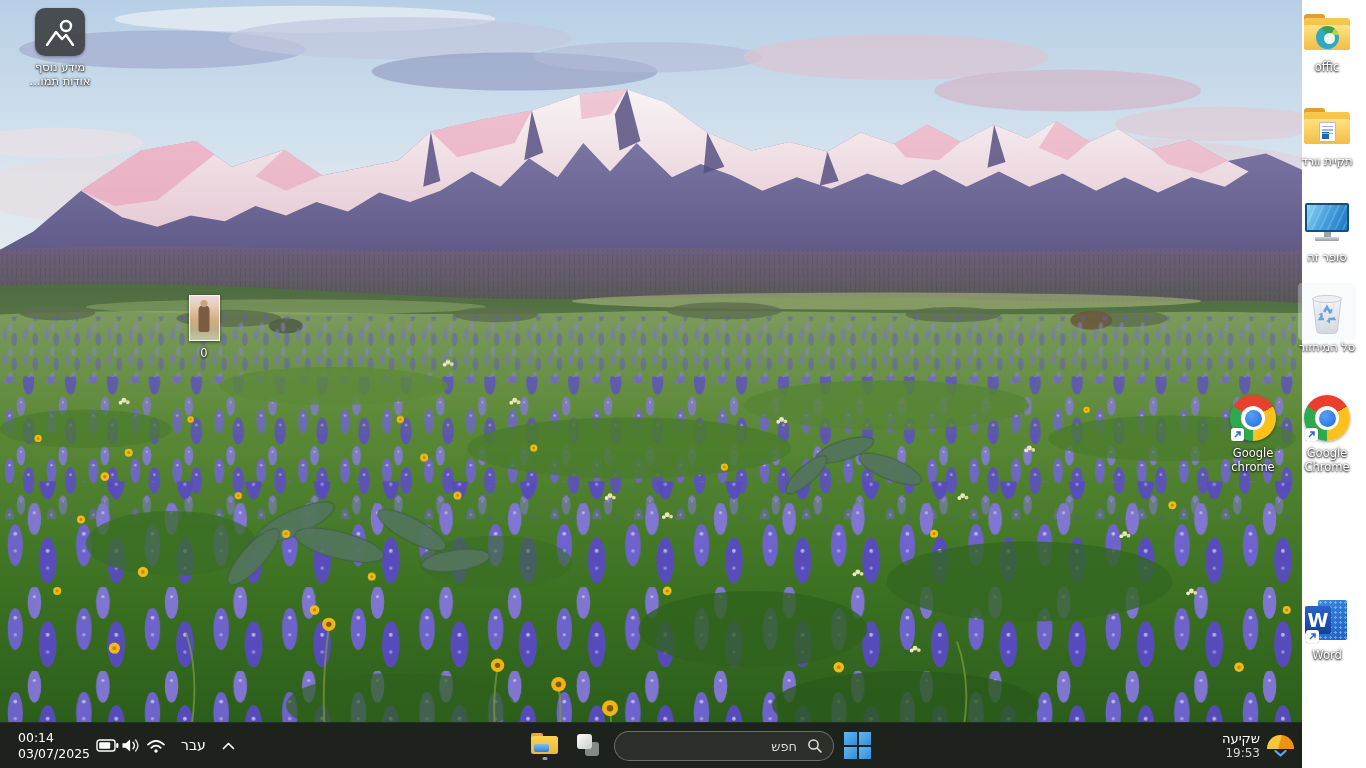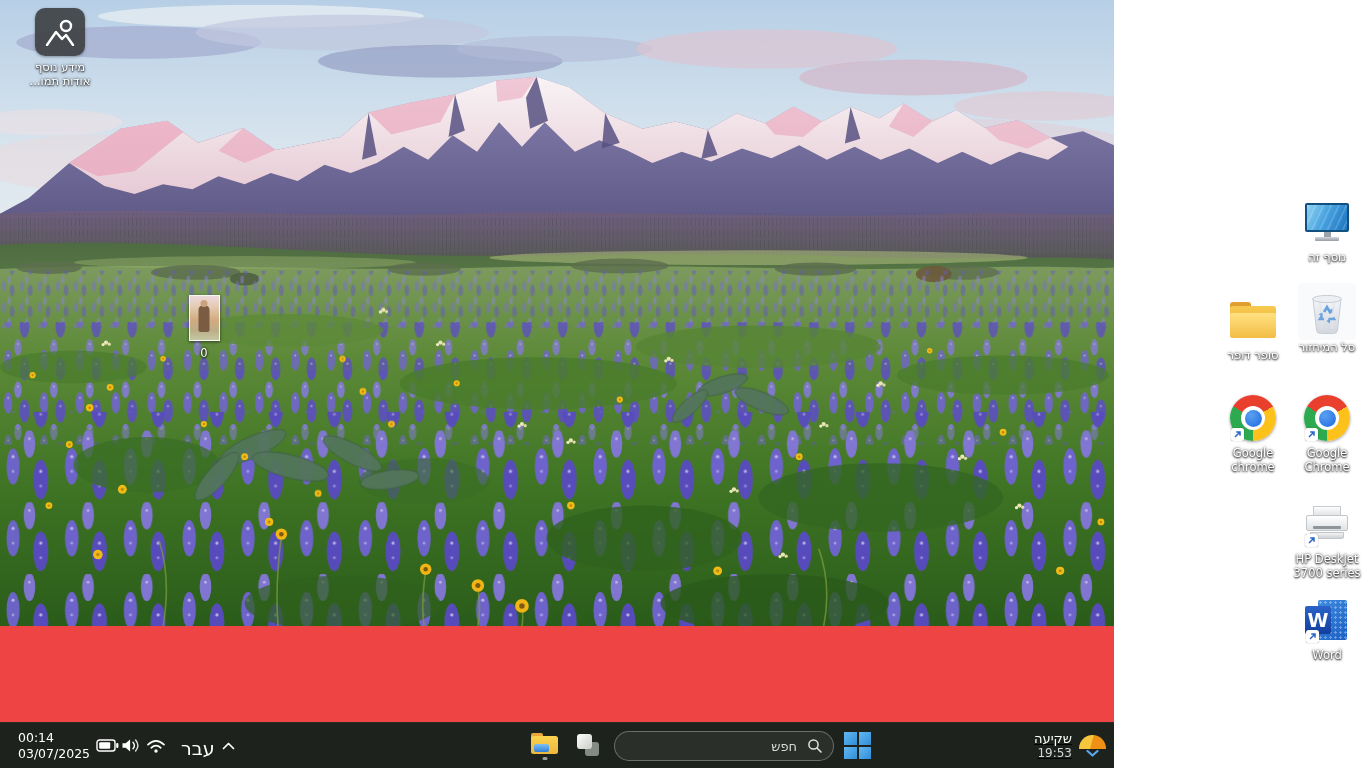--- a/index.html
+++ b/index.html
@@ -1,17 +1,17 @@
 <!DOCTYPE html>
 <html><head>
 <meta charset="utf-8">
 <style>
   * { margin:0; padding:0; box-sizing:border-box; }
   html,body { width:1366px; height:768px; overflow:hidden; font-family:"DejaVu Sans","Liberation Sans",sans-serif; }
-  #desktop { position:relative; width:1114px; height:768px; background:#ef4444; }
+  #desktop { position:relative; width:1302px; height:768px; background:#ef4444; }
   #wallpaper { position:absolute; inset:0; }
 
   
   .cell { position:absolute; width:76px; display:flex; flex-direction:column; align-items:center; cursor:default; }
   .icon-box { height:48px; display:flex; align-items:center; justify-content:center; position:relative; }
   .dlabel { margin-top:4px; font-size:11.5px; color:#fff; text-align:center; line-height:1.22;
             white-space:pre-line; text-shadow:0 1px 2px rgba(0,0,0,.95), 0 0 3px rgba(0,0,0,.8); }
   .hl { position:absolute; left:-7px; right:-7px; top:-5px; bottom:-4px; background:rgba(235,241,246,.32); border-radius:4px; }
 
   
@@ -77,39 +77,39 @@
   .img0::before { content:''; position:absolute; left:50%; top:9px; transform:translateX(-50%);
           width:11px; height:27px; background:#7a5c42; border-radius:5px 5px 2px 2px; }
   .img0::after  { content:''; position:absolute; left:50%; top:4px; transform:translateX(-50%);
           width:7px; height:7px; border-radius:50%; background:#caa37e; }
 
   
   .taskbar { position:absolute; left:0; right:0; bottom:0; height:46px; background:#1d231c;
              border-top:1px solid rgba(255,255,255,.05); }
   .taskbar .abs { position:absolute; }
   .clock { left:18px; top:7px; color:#fff; font-size:12.5px; line-height:16px; }
-  .lang { left:181px; top:14px; color:#fff; font-size:19px; }
+  .lang { left:181px; top:14px; color:#fff; font-size:14px; }
   .tb-btn { display:flex; align-items:center; justify-content:center; border-radius:4px; }
   .exp { position:relative; width:27px; height:21px; }
   .exp .etab { position:absolute; top:0; left:0; width:12px; height:6px; background:#e8a63a; border-radius:2px 2px 0 0; }
   .exp .ebody { position:absolute; top:2.5px; left:0; right:0; bottom:0; background:linear-gradient(180deg,#fbd34e,#eeb63e); border-radius:2.5px; }
   .exp .epocket { position:absolute; left:2.5px; bottom:2.5px; width:15px; height:8px; border-radius:2px; background:linear-gradient(180deg,#7cc0f4,#2f7fd6); }
   .run-dot { position:absolute; left:50%; bottom:-6px; transform:translateX(-50%); width:5px; height:3px; border-radius:2px; background:#9aa09d; }
   .tv { position:relative; width:22px; height:22px; }
   .tv .b { position:absolute; right:0; bottom:0; width:14px; height:14px; border-radius:3px; background:rgba(150,158,150,.85); }
   .tv .f { position:absolute; left:0; top:0; width:15px; height:15px; border-radius:3px; background:linear-gradient(135deg,#fdfdfd,#c9cdc9); }
   .searchwrap { position:relative; }
   .searchwrap input { width:220px; height:30px; border-radius:16px; background:rgba(255,255,255,.06);
         border:1px solid rgba(255,255,255,.30); direction:rtl; padding:0 36px 0 12px; color:#eee; font-size:13px; outline:none;
         font-family:"DejaVu Sans","Liberation Sans",sans-serif; }
   .searchwrap input::placeholder { color:#d8d8d8; opacity:1; }
   .searchwrap .mag { position:absolute; right:11px; top:7px; }
   .start { width:27px; height:27px; display:grid; grid-template-columns:12.5px 12.5px; grid-template-rows:12.5px 12.5px; gap:2px; }
   .start div { background:linear-gradient(135deg,#63b7f0,#2f8ed8); }
-  .weather { position:absolute; right:8px; top:0; height:100%; display:flex; align-items:center; gap:7px;text-decoration:underline; }
+  .weather { position:absolute; right:8px; top:0; height:100%; display:flex; align-items:center; gap:7px; }
   .wtxt { text-align:right; direction:rtl; }
   .wtxt .wl { color:#fff; font-size:13px; line-height:15px; }
   .wtxt .wt { color:#d2d6da; font-size:12px; line-height:14px; }
   .wicon { display:flex; flex-direction:column; align-items:center; gap:1px; }
   .sun { width:27px; height:14px; border-radius:14px 14px 0 0; background:linear-gradient(105deg,#f8c63d 46%,#ef9114 50%); }
 </style>
 </head>
 <body>
 
 <div id="desktop">
@@ -318,31 +318,55 @@
 אודות תמו...</div>
   </div>
 
   <div class="cell" style="left:166px;top:294px">
     <div class="icon-box">
         <div class="img0"></div>
       </div>
     <div class="dlabel" dir="auto">0</div>
   </div>
 
-
+  <div class="cell" style="left:1289px;top:8px">
+    <div class="icon-box">
+      <div class="folder">
+          <div class="tab"></div>
+          <div class="back"></div>
+          <div class="front">
+            <div class="swirl"></div>
+          </div>
+        </div>
+    </div>
+    <div class="dlabel" dir="auto">offic</div>
+  </div>
+
+  <div class="cell" style="left:1289px;top:102px">
+    <div class="icon-box">
+      <div class="folder">
+          <div class="tab"></div>
+          <div class="back"></div>
+          <div class="front">
+            <div class="wdoc"></div>
+          </div>
+        </div>
+    </div>
+    <div class="dlabel" dir="auto">תקיית וורד</div>
+  </div>
 
   <div class="cell" style="left:1289px;top:198px">
     <div class="icon-box">
       <div class="pc">
           <div class="screen"></div>
           <div class="neck"></div>
           <div class="base2"></div>
         </div>
     </div>
-    <div class="dlabel" dir="auto">נוסף זה</div>
+    <div class="dlabel" dir="auto">סופר זה</div>
   </div>
 
   <div class="cell" style="left:1289px;top:288px">
     <div class="icon-box">
       <div class="hl"></div>
       <svg width="44" height="48" viewBox="0 0 44 48">
         <defs>
             <linearGradient id="bing" x1="0" y1="0" x2="0" y2="1">
               <stop offset="0" stop-color="#f5f7f9"></stop>
               <stop offset="1" stop-color="#c6ccd4"></stop>
@@ -355,30 +379,20 @@
           <path d="M0 -8 L7 4 L-7 4 Z" stroke="#2e7fd6" stroke-width="2.6" fill="none" stroke-dasharray="7.5 4.5"></path>
           <path d="M0 -2.4 L3.6 0 L0 2.4 Z" fill="#2e7fd6" transform="translate(3.4,-5.4) rotate(62)"></path>
           <path d="M0 -2.4 L3.6 0 L0 2.4 Z" fill="#2e7fd6" transform="translate(3,6.2) rotate(182)"></path>
           <path d="M0 -2.4 L3.6 0 L0 2.4 Z" fill="#2e7fd6" transform="translate(-6.4,0.6) rotate(-58)"></path>
         </g>
       </svg>
     </div>
     <div class="dlabel" dir="auto">סל המיחזור</div>
   </div>
 
-  <div class="cell" style="left:1215px;top:296px">
-    <div class="icon-box">
-      <div class="folder">
-          <div class="tab"></div>
-          <div class="back"></div>
-          <div class="front"></div>
-        </div>
-    </div>
-    <div class="dlabel" dir="auto">סופר דופר</div>
-  </div>
 
   <div class="cell" style="left:1289px;top:394px">
     <div class="icon-box">
       <div class="chrome"></div>
       <div class="sc">
           <svg width="9" height="9">
             <path d="M2 7 L7 2 M3.2 2 H7 V5.8" stroke="#2a66c8" stroke-width="1.5" fill="none"></path>
           </svg>
         </div>
     </div>
@@ -392,37 +406,20 @@
       <div class="sc">
           <svg width="9" height="9">
             <path d="M2 7 L7 2 M3.2 2 H7 V5.8" stroke="#2a66c8" stroke-width="1.5" fill="none"></path>
           </svg>
         </div>
     </div>
     <div class="dlabel">Google
 chrome</div>
   </div>
 
-  <div class="cell" style="left:1289px;top:500px">
-    <div class="icon-box">
-      <div class="printer">
-          <div class="p-top"></div>
-          <div class="p-body"></div>
-          <div class="p-slot"></div>
-          <div class="p-out"></div>
-        </div>
-      <div class="sc">
-          <svg width="9" height="9">
-            <path d="M2 7 L7 2 M3.2 2 H7 V5.8" stroke="#2a66c8" stroke-width="1.5" fill="none"></path>
-          </svg>
-        </div>
-    </div>
-    <div class="dlabel">HP DeskJet
-3700 series</div>
-  </div>
 
   <div class="cell" style="left:1289px;top:596px">
     <div class="icon-box">
       <div class="word">
         <div class="w-doc"></div>
         <div class="w-sq">
             <span>W</span>
           </div>
       </div>
       <div class="sc">

